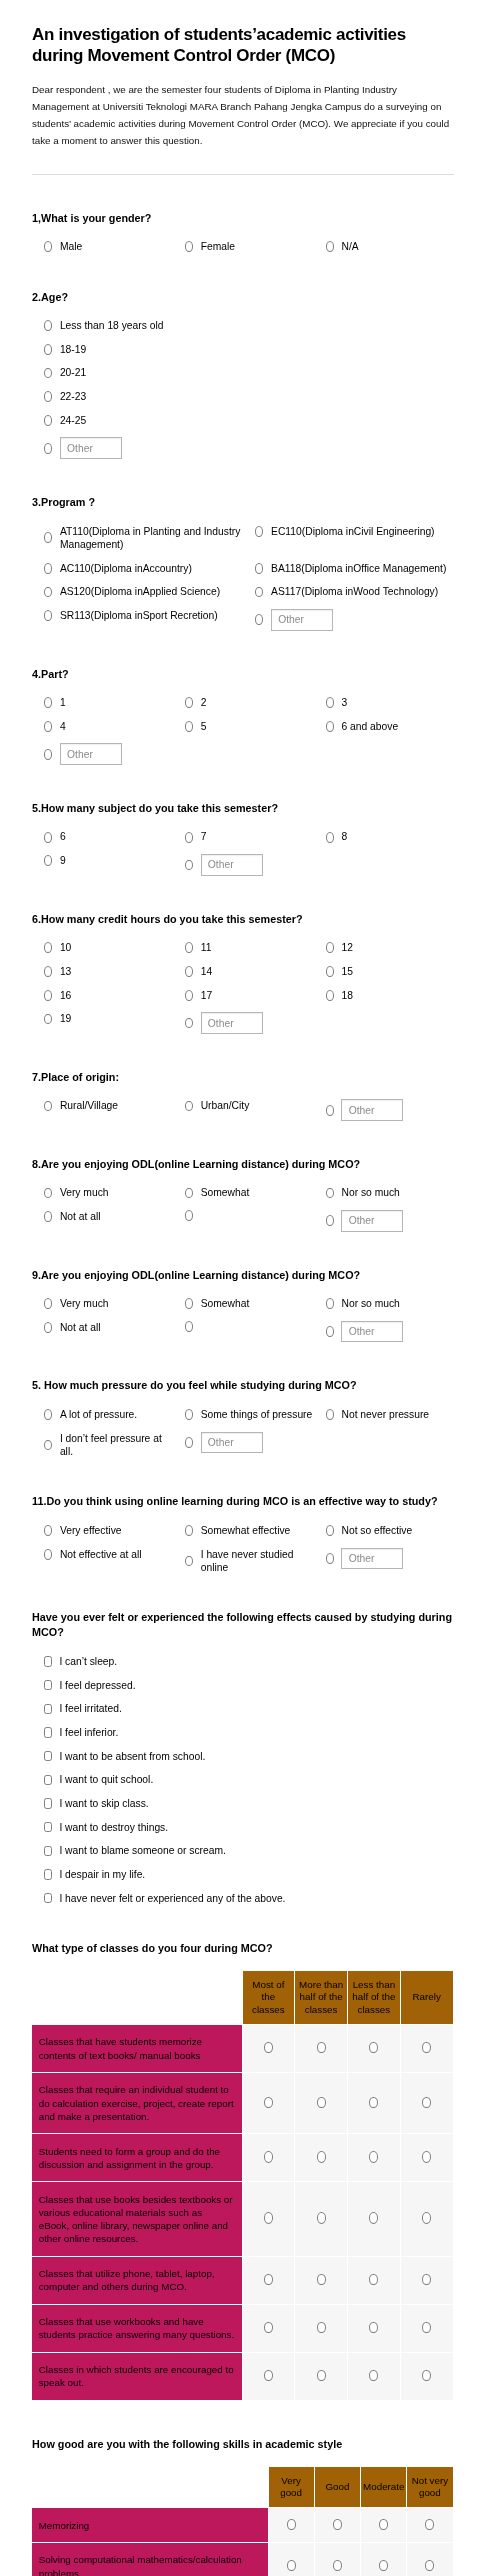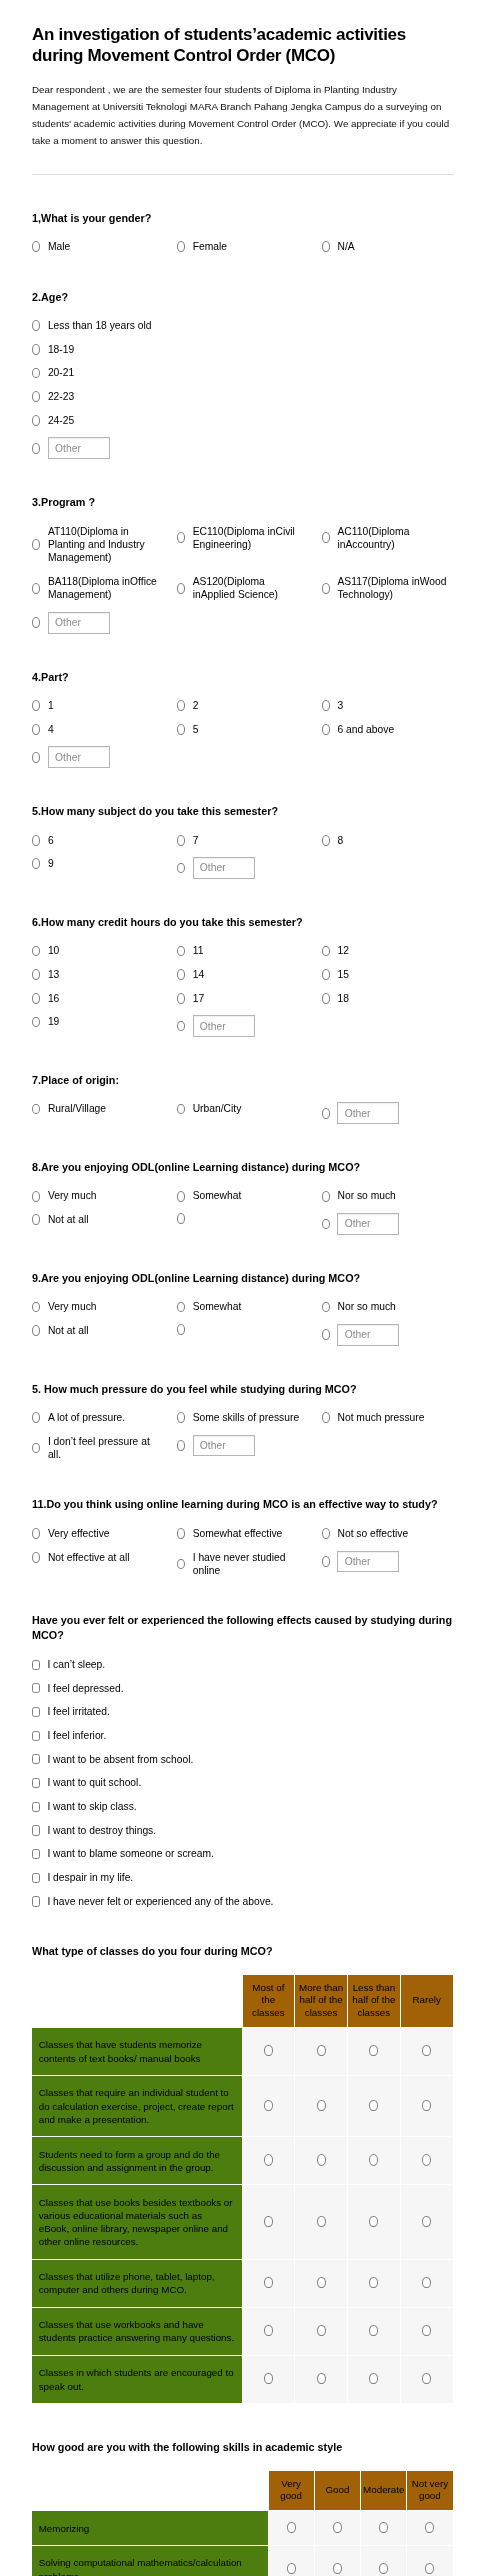--- a/index.html
+++ b/index.html
@@ -3,34 +3,34 @@
 <meta charset="utf-8">
 <style>
   html,body{margin:0;padding:0;background:#ffffff;}
   body{width:479px;min-height:3432px;font-family:"Liberation Sans",sans-serif;color:#000;}
   .content{padding:24px 25px 41px 32px;}
   .page-title{font-size:17px;line-height:1.26;font-weight:bold;letter-spacing:-0.3px;margin:0 0 15.5px 0;}
   .intro{font-size:9.8px;line-height:1.72;margin:0;color:#111;}
   hr.divider{border:none;border-top:0.5px solid #dcdcdc;margin:24px 0 0 0;}
   .question{margin-top:36px;}
   .q-heading{font-size:10.8px;font-weight:bold;line-height:1.4;margin:0 0 14.4px 0;}
-  .options{display:grid;column-gap:12.4px;row-gap:10.3px;align-items:start;}
-  .cols-1{grid-template-columns:1fr 1fr 1fr;}
+  .options{display:grid;column-gap:12.4px;row-gap:10.3px;align-items:start;margin-left:12px;}
+  .cols-1{grid-template-columns:1fr 1fr;}
   .cols-2{grid-template-columns:1fr;}
   .cols-3{grid-template-columns:1fr 1fr 1fr;}
   .option{display:flex;align-items:center;gap:7.7px;font-size:10.3px;line-height:1.3;}
   .radio-icon{flex:0 0 auto;display:inline-block;width:8.2px;height:10.8px;border:1px solid #7d7d7d;border-radius:50%;background:#fff;box-sizing:border-box;}
   .checkbox-icon{flex:0 0 auto;display:inline-block;width:7.7px;height:10.3px;border:1px solid #7d7d7d;border-radius:2.6px;background:#fff;box-sizing:border-box;}
   .other-input{width:62px;height:21.6px;border:0.5px solid #b5b5b5;box-shadow:inset 0 1px 1.5px rgba(0,0,0,0.07);
     font-family:"Liberation Sans",sans-serif;font-size:10.3px;color:#555;padding:0 6.2px;box-sizing:border-box;background:#fff;}
   .other-input::placeholder{color:#8b8b8b;}
   .matrix{width:423px;table-layout:fixed;border-collapse:separate;border-spacing:1.5px 1px;margin-left:-1.5px;}
   .matrix th.corner{background:#ffffff;}
   .matrix th.scale{background:#a16207;font-weight:normal;font-size:9.8px;line-height:1.3;padding:7.2px 2.1px;vertical-align:middle;text-align:center;}
-  .matrix td.rowlabel{background:#4d7c0f;font-size:9.8px;line-height:1.35;padding:10.3px 7.2px;vertical-align:middle;text-align:left;}
+  .matrix td.rowlabel{background:#be185d;font-size:9.8px;line-height:1.35;padding:10.3px 7.2px;vertical-align:middle;text-align:left;}
   .matrix td.cell{background:#f6f6f6;text-align:center;vertical-align:middle;}
   .matrix .radio-icon{width:8.8px;height:11.3px;}
   .matrix-0 col.label{width:210px;}
   .matrix-1 col.label{width:236px;}
 </style>
 </head>
 <body>
 
 <div class="content">
   <h1 class="page-title">An investigation of students’academic activities during Movement Control Order (MCO)</h1>
@@ -105,20 +105,24 @@
           <div class="option">
             <span class="radio-icon"></span>
             <span class="option-label">AS120(Diploma inApplied Science)</span>
           </div>
           <div class="option">
             <span class="radio-icon"></span>
             <span class="option-label">AS117(Diploma inWood Technology)</span>
           </div>
           <div class="option">
             <span class="radio-icon"></span>
+            <span class="option-label">SR113(Diploma inSport Recretion)</span>
+          </div>
+          <div class="option">
+            <span class="radio-icon"></span>
             <input type="text" class="other-input" placeholder="Other" style="">
           </div>
         </div>
       </section>
       <section class="question">
         <h2 class="q-heading">4.Part?</h2>
         <div class="options cols-3">
           <div class="option">
             <span class="radio-icon"></span>
             <span class="option-label">1</span>
@@ -298,25 +302,25 @@
       </section>
       <section class="question">
         <h2 class="q-heading">5. How much pressure do you feel while studying during MCO?</h2>
         <div class="options cols-3">
           <div class="option">
             <span class="radio-icon"></span>
             <span class="option-label">A lot of pressure.</span>
           </div>
           <div class="option">
             <span class="radio-icon"></span>
-            <span class="option-label">Some skills of pressure</span>
-          </div>
-          <div class="option">
-            <span class="radio-icon"></span>
-            <span class="option-label">Not much pressure</span>
+            <span class="option-label">Some things of pressure</span>
+          </div>
+          <div class="option">
+            <span class="radio-icon"></span>
+            <span class="option-label">Not never pressure</span>
           </div>
           <div class="option">
             <span class="radio-icon"></span>
             <span class="option-label">I don’t feel pressure at all.</span>
           </div>
           <div class="option">
             <span class="radio-icon"></span>
             <input type="text" class="other-input" placeholder="Other" style="">
           </div>
         </div>

